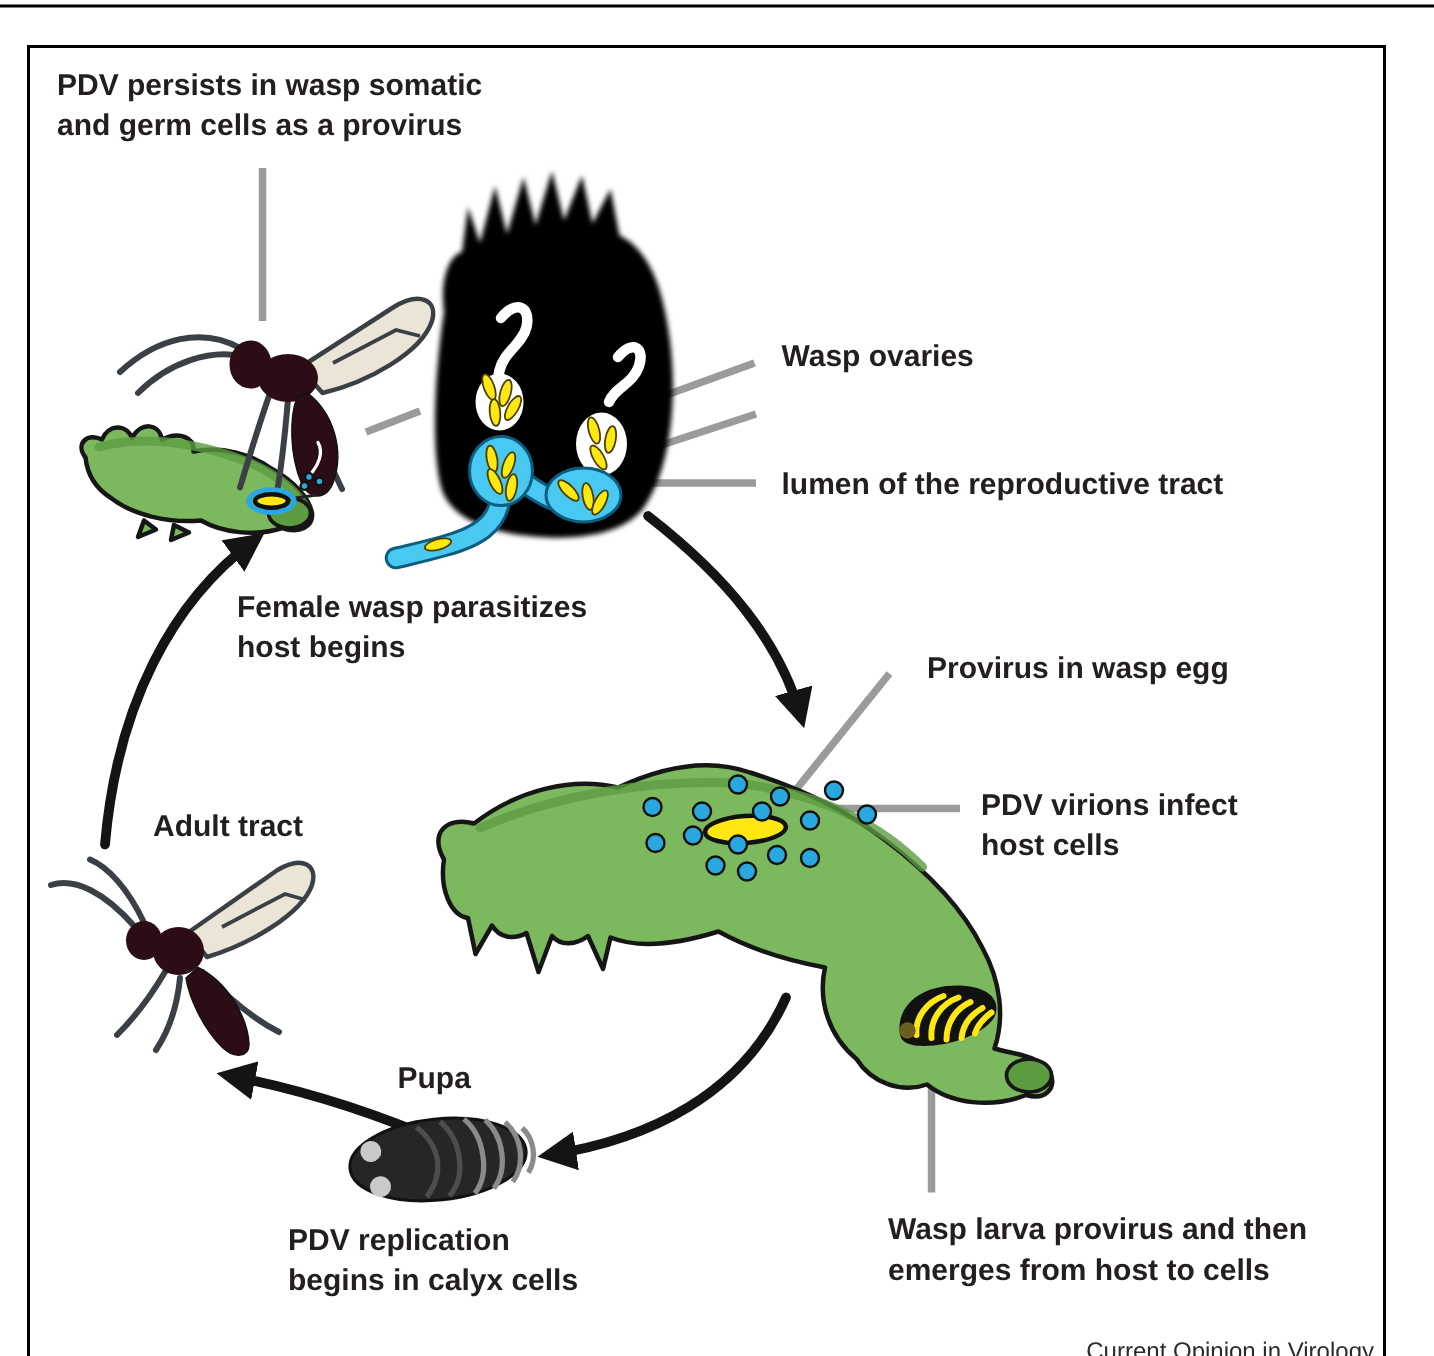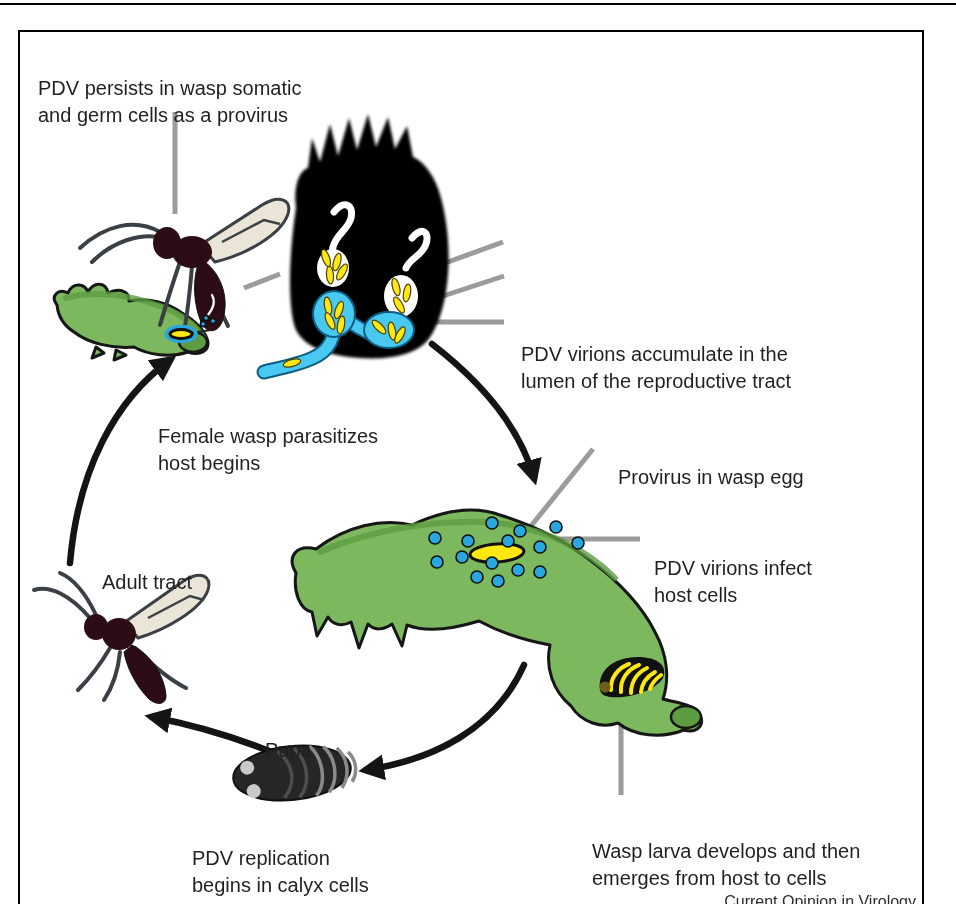--- a/index.html
+++ b/index.html
@@ -1,22 +1,22 @@
 <!DOCTYPE html>
 <html style="--text: #231f20; --callout-gray: #9b9b9b; --arrow-black: #141414; --caterpillar-green: #7cb85e; --caterpillar-dark-green: #5d9c41; --egg-yellow: #ffe812; --virion-blue: #29a8e0; --wasp-body: #2d0d15; --wasp-wing: #eae5d6; --wasp-leg: #3a4045; --pupa-dark: #262626; --calyx-cyan: #49c9f2; --blowup-black: #000000;"><head>
 <meta charset="utf-8">
 <style>
   html,body{margin:0;padding:0;background:#fff;}
   #stage{position:relative;width:956px;height:904px;background:#fff;overflow:hidden;
          font-family:"Liberation Sans",sans-serif;}
   .top-rule{position:absolute;left:0;top:3px;width:956px;height:2px;background:#000;}
   .frame{position:absolute;left:18px;top:30px;width:906px;height:890px;
          border:2.5px solid #000;border-bottom:none;box-sizing:border-box;}
-  .label{position:absolute;font-weight:400;font-size:20px;line-height:27px;
-         color:var(--text,#231f20);white-space:nowrap;margin-top:31px;}
+  .label{position:absolute;font-weight:700;font-size:20px;line-height:27px;
+         color:var(--text,#231f20);white-space:nowrap;}
   .journal{position:absolute;font-weight:400;font-size:16px;color:#2b2b2b;white-space:nowrap;margin-top:20px;}
   svg{position:absolute;left:0;top:0;}
   .c-line{stroke:var(--callout-gray,#9b9b9b);stroke-width:5;fill:none;}
   .arrow{stroke:var(--arrow-black,#141414);stroke-width:6.5;fill:none;stroke-linecap:round;}
   .ah{fill:var(--arrow-black,#141414);}
   .wbody{fill:var(--wasp-body,#2d0d15);}
   .wleg{stroke:var(--wasp-leg,#3a4045);stroke-width:4;fill:none;stroke-linecap:round;}
   .wing{fill:var(--wasp-wing,#eae5d6);stroke:var(--wasp-leg,#3a4045);stroke-width:3;stroke-linejoin:round;}
   .vein{stroke:var(--wasp-leg,#3a4045);stroke-width:2.5;fill:none;}
   .cat{fill:var(--caterpillar-green,#7cb85e);stroke:#161616;stroke-width:3;stroke-linejoin:round;}
@@ -188,24 +188,24 @@
       <ellipse class="wbody" cx="119" cy="634" rx="17" ry="16"></ellipse>
       <path class="wbody" d="M 132 645 C 152 655 165 678 166 696 C 166 705 156 706 148 698 C 135 685 126 665 124 652 Z" stroke="#111" stroke-width="1"></path>
     </g>
   </svg>
 
   <div class="label" style="left:38px;top:44px">
     <div>PDV persists in wasp somatic</div>
     <div>and germ cells as a provirus</div>
   </div>
 
+  <div class="label" style="left:521px;top:225px">Wasp ovaries</div>
 
 
   <div class="label" style="left:521px;top:310px">
-    <div>PDV virions accumulate in the</div>
     <div>lumen of the reproductive tract</div>
   </div>
 
   <div class="label" style="left:158px;top:392px">
     <div>Female wasp parasitizes</div>
     <div>host begins</div>
   </div>
 
   <div class="label" style="left:618px;top:433px">Provirus in wasp egg</div>
 
@@ -217,19 +217,19 @@
   <div class="label" style="left:102px;top:538px">Adult tract</div>
 
   <div class="label" style="left:265px;top:706px">Pupa</div>
 
   <div class="label" style="left:192px;top:814px">
     <div>PDV replication</div>
     <div>begins in calyx cells</div>
   </div>
 
   <div class="label" style="left:592px;top:807px">
-    <div>Wasp larva develops and then</div>
+    <div>Wasp larva provirus and then</div>
     <div>emerges from host to cells</div>
   </div>
 
   <div class="journal" style="right:40px;top:873px">Current Opinion in Virology</div>
 
 </div>
 
 </body></html>

